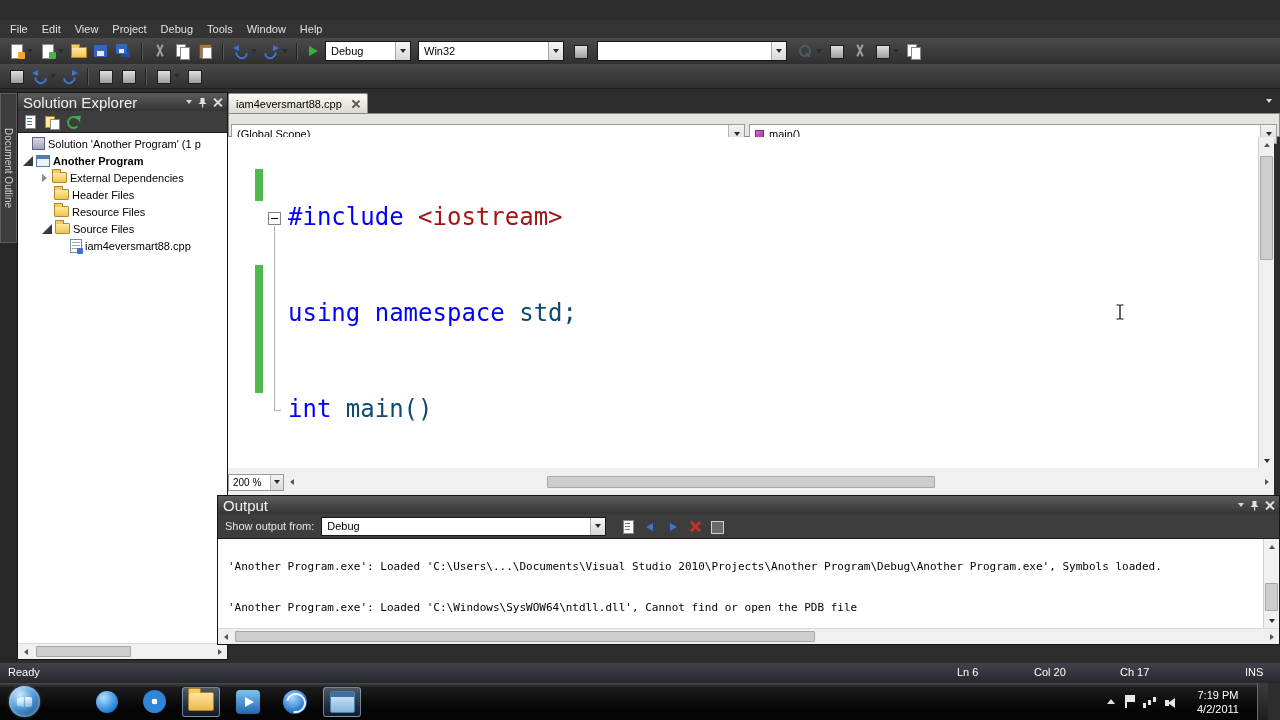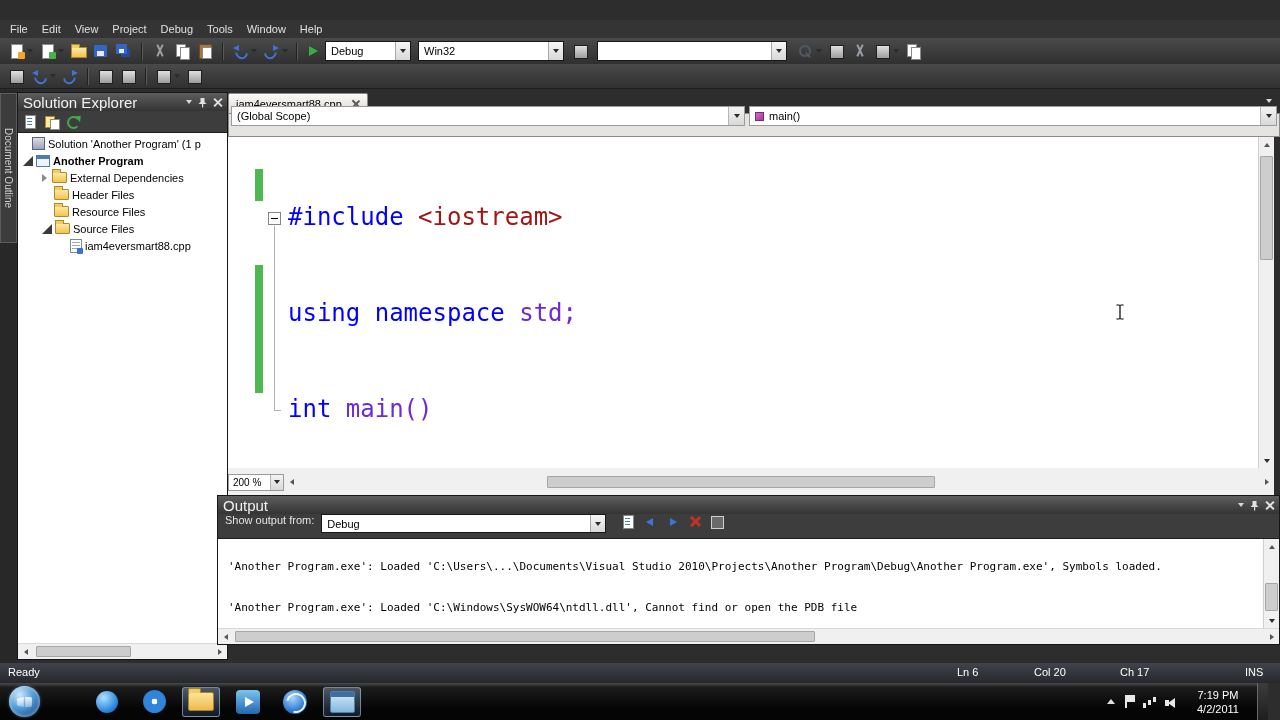--- a/index.html
+++ b/index.html
@@ -126,33 +126,33 @@
   .tabstrip { position:absolute; left:228px; top:92px; width:1052px; height:21px; }
   .tab { position:absolute; left:0; bottom:0; height:20px; background:linear-gradient(#fcfbf8,#dcd9cf);
     border:1px solid #8a8a8a; border-bottom:none; border-radius:2px 2px 0 0;
     display:flex; align-items:center; padding:0 7px; font-size:11px; color:#000; }
   .tab .xx { position:relative; width:9px; height:9px; margin-left:9px; }
   .tab .xx::before,.tab .xx::after { content:""; position:absolute; left:4px; top:0; width:1.5px; height:10px; background:#5a5a5a; }
   .tab .xx::before { transform:rotate(45deg);} .tab .xx::after { transform:rotate(-45deg); }
   .strip-chev { position:absolute; right:8px; top:7px; }
 
   .navbar { position:absolute; left:228px; top:113px; width:1052px; height:24px; background:#e6e4e0;
-    border:1px solid #8a8a8a; display:flex; align-items:flex-end; gap:4px; padding:10px 2px; }
+    border:1px solid #8a8a8a; display:flex; align-items:flex-start; gap:4px; padding:10px 2px; }
   .nav-combo { height:20px; background:#fff; border:1px solid #9a9a9a; position:relative;
     display:flex; align-items:center; font-size:11px; color:#000; padding-left:5px; }
   .nav-combo .cdd { position:absolute; right:0; top:0; bottom:0; width:16px;
     background:linear-gradient(#f4f4f4,#d9d9d9); border-left:1px solid #b5b5b5; display:flex; align-items:center; justify-content:center; }
   .m-icon { width:9px; height:9px; background:linear-gradient(135deg,#e066c8,#a03ba0); border:1px solid #7a2a7a; margin-right:5px; }
 
   .code-wrap { position:absolute; left:228px; top:137px; width:1030px; height:331px; background:#fff; overflow:hidden; }
   .chg { position:absolute; width:8px; background:#4fb84f; left:27px; }
   .codelines { position:absolute; left:60px; top:0; font-family:"DejaVu Sans Mono","Liberation Mono",monospace;
     font-size:24px; line-height:32px; color:#000; white-space:pre; }
   .cl { height:32px; }
-  .k { color:#0000ff; } .s { color:#a31515; } .p { color:#6d28d9; }
+  .k { color:#0000ff; } .s { color:#a31515; } .p { color:#0c4a6e; }
   .fold-box { position:absolute; left:40px; top:75px; width:13px; height:13px; background:#fff; border:1px solid #848484; }
   .fold-box::before { content:""; position:absolute; left:2px; top:5px; width:7px; height:1px; background:#000; }
   .fold-line { position:absolute; left:46px; top:89px; width:1px; height:184px; background:#b0b0b0; }
   .fold-foot { position:absolute; left:46px; top:273px; width:7px; height:1px; background:#b0b0b0; }
 
   .ed-vsb { position:absolute; left:1258px; top:137px; width:16px; height:331px; background:#f0f0f0; border-left:1px solid #cfcfcf; }
   .ed-vsb .up { position:absolute; top:0; left:0; }
   .ed-vsb .dn { position:absolute; bottom:0; left:0; }
   .ed-vsb .sb-thumb { position:absolute; left:1px; right:1px; top:19px; height:104px; }
 
@@ -162,21 +162,21 @@
     display:flex; align-items:center; font-size:10px; padding-left:4px; color:#000; flex:0 0 56px; }
   .zoom-combo .cdd { position:absolute; right:0; top:0; bottom:0; width:13px; background:linear-gradient(#f4f4f4,#d9d9d9);
     border-left:1px solid #b5b5b5; display:flex; align-items:center; justify-content:center; }
   .ed-htrack { flex:1; position:relative; height:17px; }
   .ed-htrack .sb-thumb { position:absolute; left:248px; top:2px; width:388px; height:12px; }
 
   
   .out { position:absolute; left:217px; top:495px; width:1063px; height:150px; background:#fff;
     border:1px solid #161616; display:flex; flex-direction:column; overflow:hidden; }
   .out-toolbar { flex:0 0 25px; background:#3d3d3d; border-bottom:1px solid #1d1d1d;
-    display:flex; align-items:flex-start; gap:7px; padding-left:7px; }
+    display:flex; align-items:center; gap:7px; padding-left:7px; }
   .out-label { color:#e4e4e4; font-size:11px; }
   .out-combo { width:285px; height:19px; }
   .o-prev::before { content:""; position:absolute; left:3px; top:4px; width:0; height:0;
     border-top:4px solid transparent; border-bottom:4px solid transparent; border-right:7px solid #3f74d4; }
   .o-next::before { content:""; position:absolute; left:5px; top:4px; width:0; height:0;
     border-top:4px solid transparent; border-bottom:4px solid transparent; border-left:7px solid #3f74d4; }
   .o-clear::before,.o-clear::after { content:""; position:absolute; left:7px; top:1px; width:2.5px; height:13px; background:#c23327; }
   .o-clear::before { transform:rotate(45deg);} .o-clear::after { transform:rotate(-45deg); }
   .o-wrap::before { content:""; position:absolute; left:2px; top:2px; width:11px; height:11px; border:1px solid #d0d0d0; background:#6a6a6a; }
   .out-body { flex:1; display:flex; overflow:hidden; }

